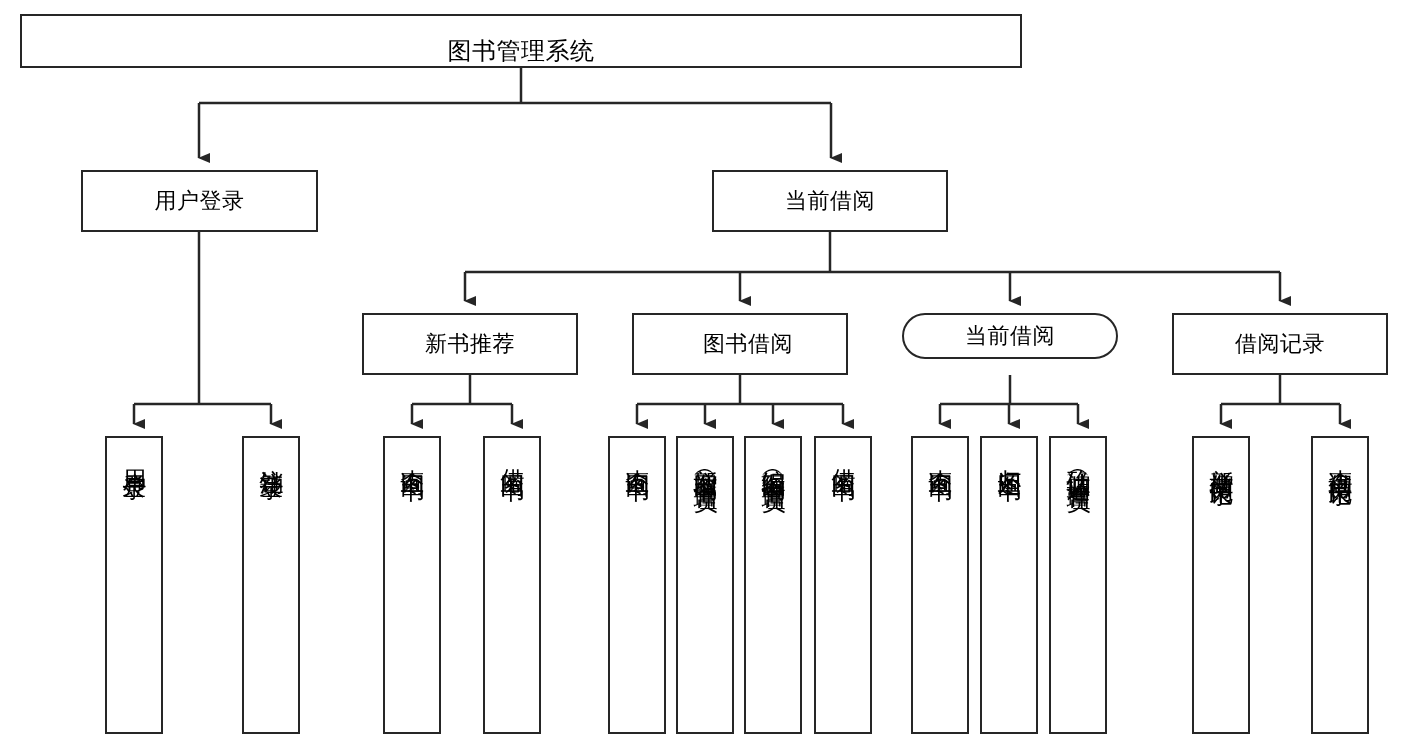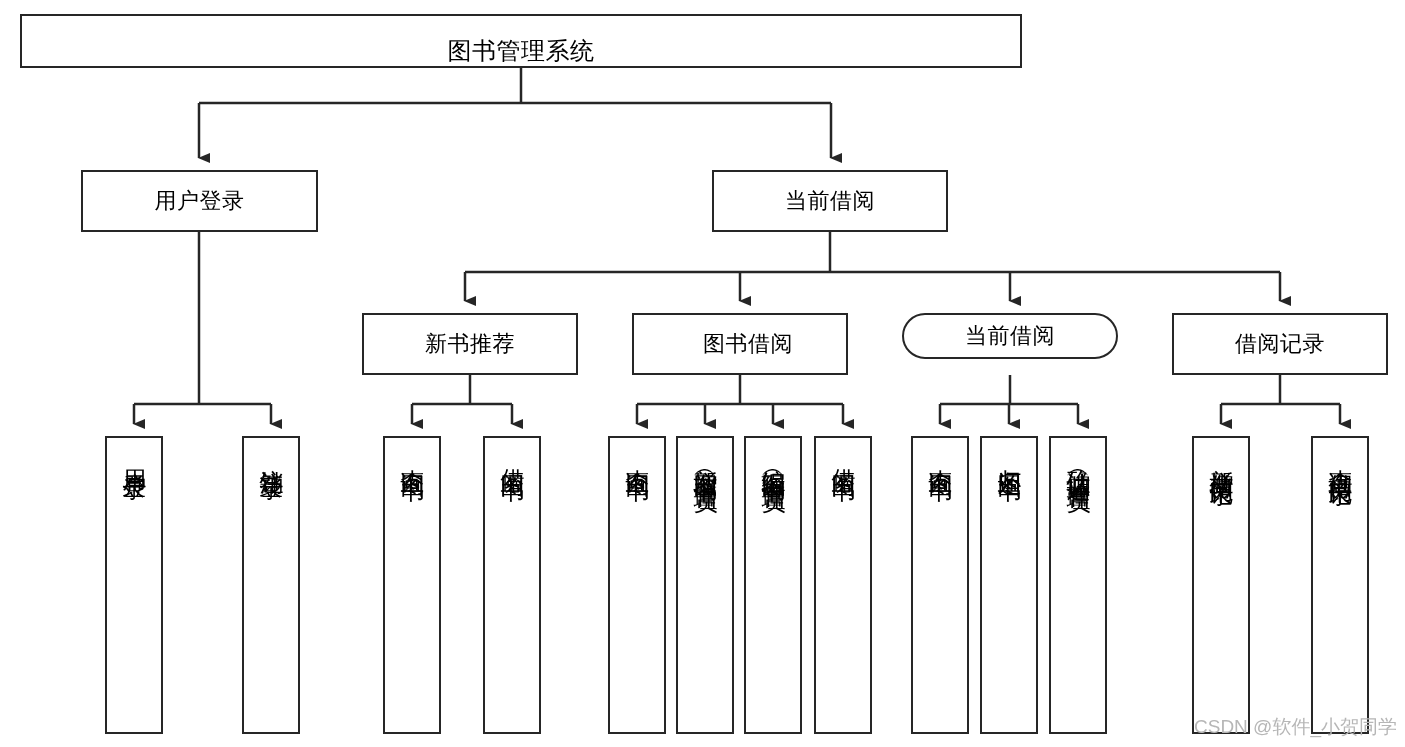--- a/index.html
+++ b/index.html
@@ -197,15 +197,14 @@
   </div>
 
   <div class="node leaf" style="left:1192px; top:436px; width:58px; height:298px;">
     <span class="label">新增借阅记录</span>
   </div>
 
   <div class="node leaf" style="left:1311px; top:436px; width:58px; height:298px;">
     <span class="label">查询借阅记录</span>
   </div>
 
-  <div id="watermark" style="left:1194px; top:714px;">CSDN @软件_小贺同学</div>
 
 </div>
 
 </body></html>

